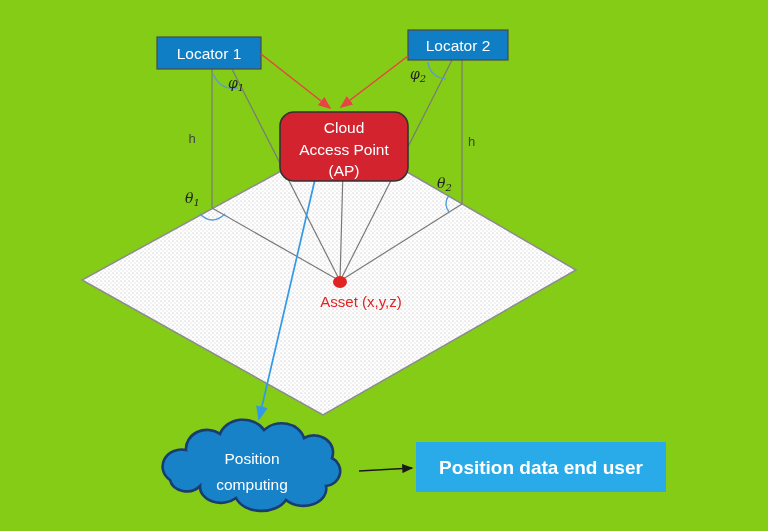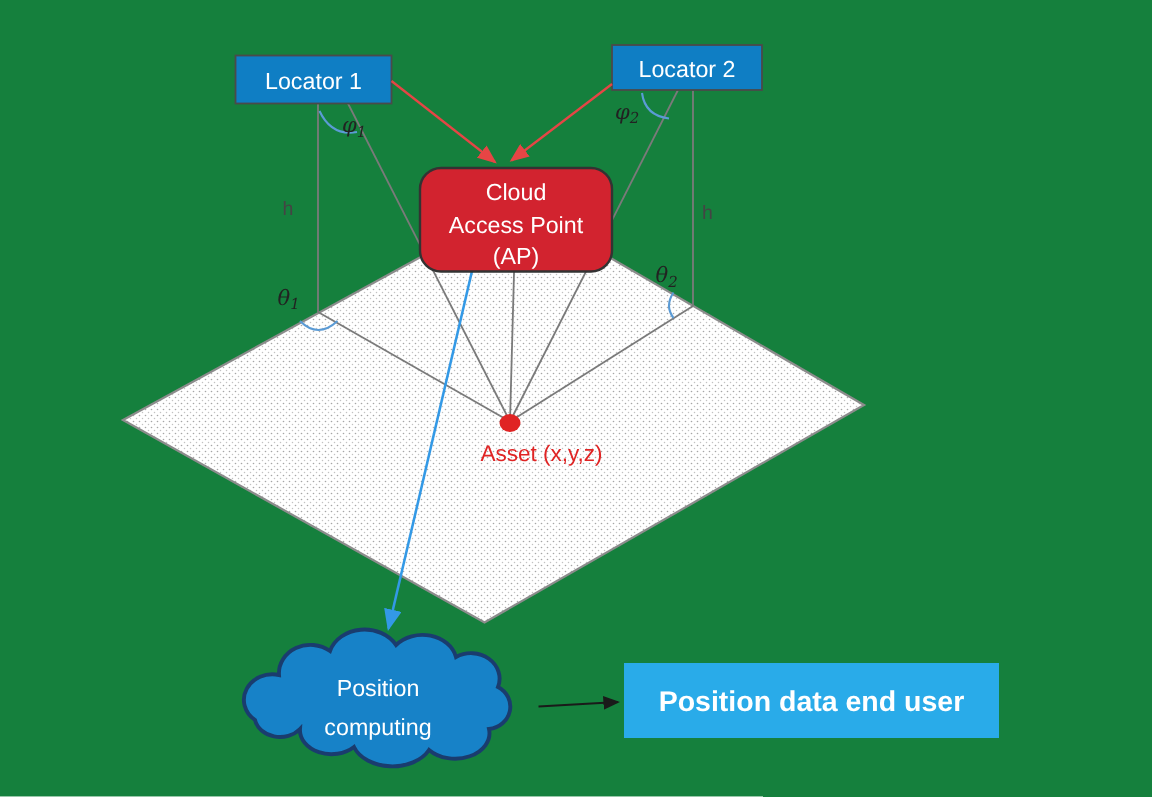--- a/index.html
+++ b/index.html
@@ -1,16 +1,16 @@
 <!DOCTYPE html>
 <html><head>
 <meta charset="utf-8">
 <style>
   html,body{margin:0;padding:0;background:#fff;}
-  .stage{position:relative;width:768px;height:531px;background:#15803d;overflow:hidden;
+  .stage{position:relative;width:768px;height:531px;background:#84cc16;overflow:hidden;
          font-family:"Liberation Sans", sans-serif;}
   svg{display:block;}
   text{font-family:"Liberation Sans", sans-serif;}
   .node-label{fill:#ffffff;font-size:15.5px;}
   .end-user-label{fill:#ffffff;font-size:19px;font-weight:600;}
   .angle-label{font-family:"DejaVu Serif", serif;font-style:italic;font-size:14px;fill:#222;}
   .angle-sub{font-size:10px;}
   .h-label{fill:#444;font-size:13px;}
   .asset-label{fill:#E02424;font-size:15px;}
   .gray-line{stroke:#7A7A7A;stroke-width:1.2;fill:none;}

